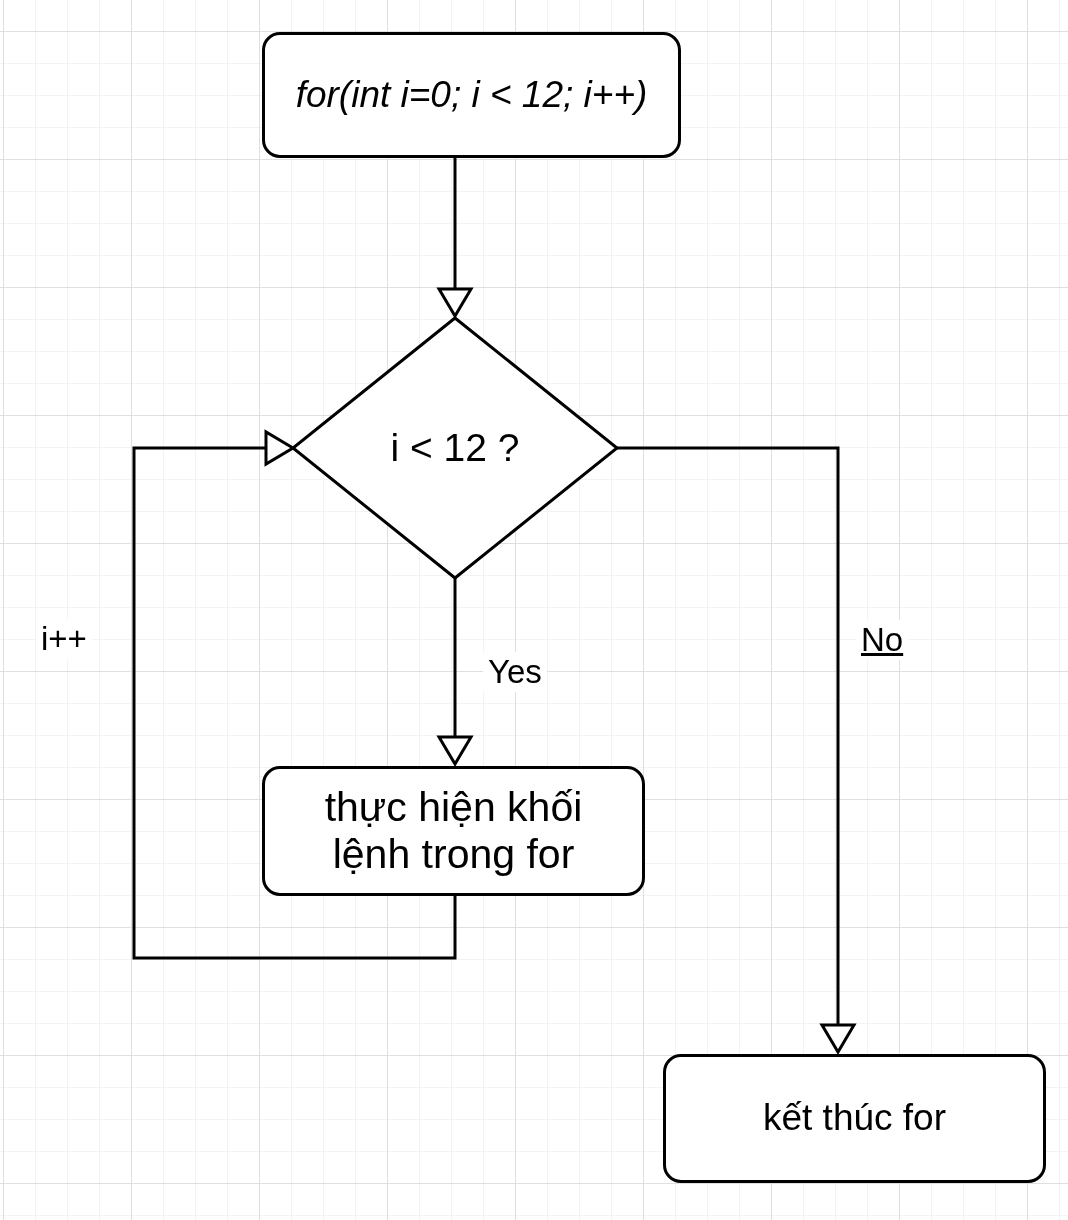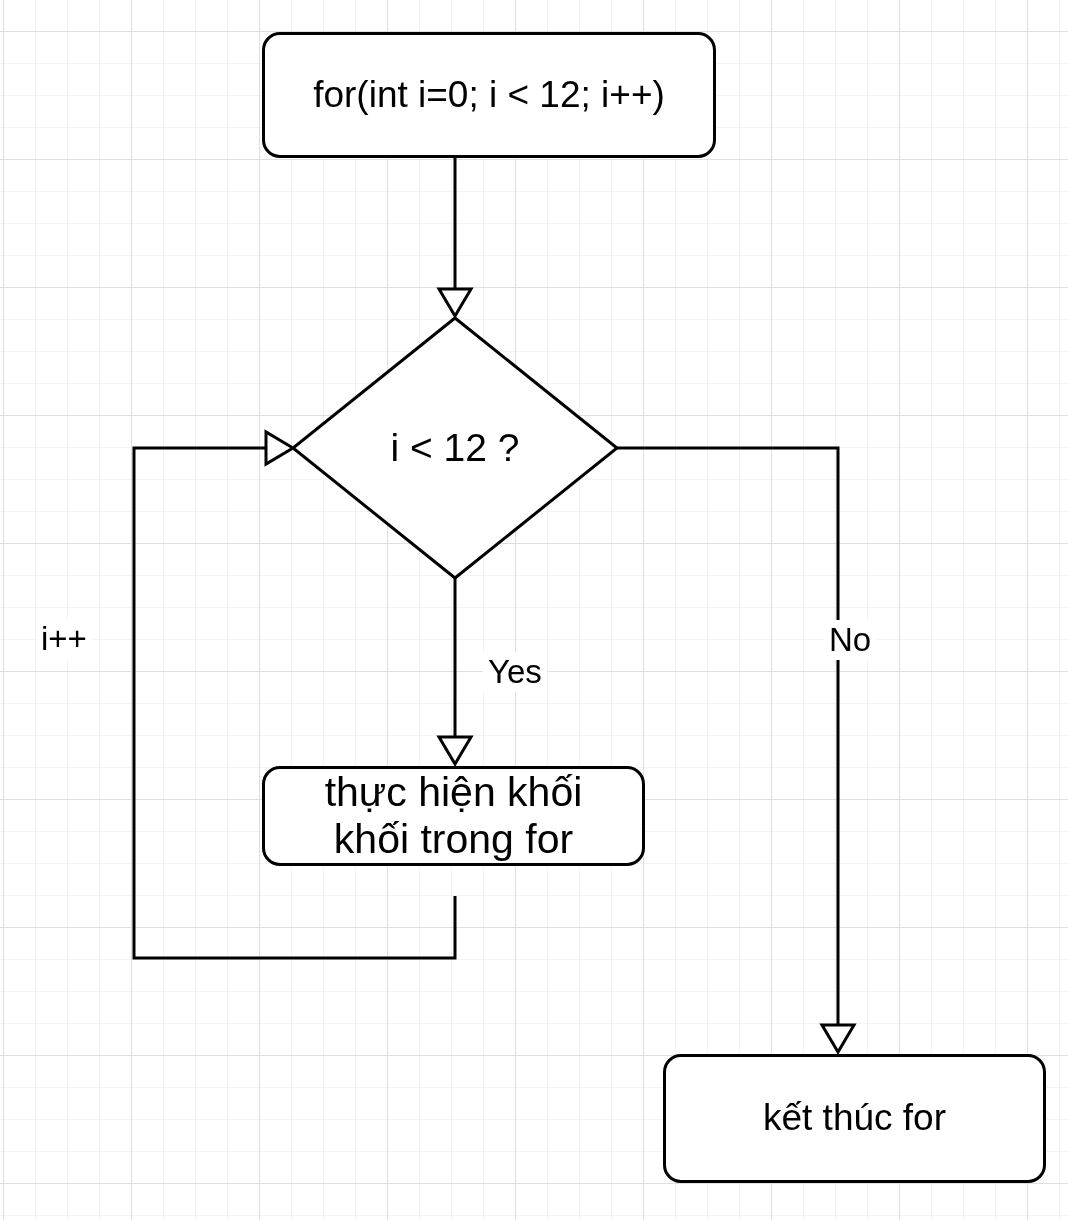--- a/index.html
+++ b/index.html
@@ -35,22 +35,22 @@
     box-sizing: border-box;
     background: #ffffff;
     border: 3px solid #000000;
     border-radius: 18px;
     display: flex;
     align-items: center;
     justify-content: center;
     text-align: center;
     line-height: 1.15;
   }
-  .node-init  { left: 262px; top: 32px;  width: 454px; height: 126px; font-size: 37px; }
-  .node-body  { left: 262px; top: 766px; width: 383px; height: 100px; font-size: 41px; }
+  .node-init  { left: 262px; top: 32px;  width: 419px; height: 126px; font-size: 37px; font-style: italic; }
+  .node-body  { left: 262px; top: 766px; width: 383px; height: 130px; font-size: 41px; }
   .node-end   { left: 663px; top: 1054px; width: 383px; height: 129px; font-size: 37px; }
   .diamond-label {
     position: absolute;
     left: 293px; top: 318px;
     width: 324px; height: 260px;
     display: flex;
     align-items: center;
     justify-content: center;
     font-size: 39px;
   }
@@ -60,21 +60,21 @@
     align-items: center;
   }
   .edge-label {
     position: absolute;
     font-size: 33px;
     background: #ffffff;
     padding: 1px 5px;
     white-space: nowrap;
   }
   .label-yes { left: 483px; top: 652px; }
-  .label-no  { left: 824px; top: 620px; }
+  .label-no  { left: 856px; top: 620px; text-decoration: underline; }
   .label-inc { left: 36px;  top: 619px; }
 </style>
 </head>
 <body>
 
 <div id="canvas">
 
   <svg id="edges-svg" viewBox="0 0 1068 1220" xmlns="http://www.w3.org/2000/svg">
 
     <g stroke="#000000" stroke-width="3" fill="none">
@@ -98,21 +98,21 @@
     <span>for(int i=0; i &lt; 12; i++)</span>
   </div>
 
   <div class="diamond-label">
     <span>i &lt; 12 ?</span>
   </div>
 
   <div class="node node-body">
     <span class="body-lines">
       <span>thực hiện khối</span>
-      <span>khối trong for</span>
+      <span>lệnh trong for</span>
     </span>
   </div>
 
   <div class="node node-end">
     <span>kết thúc for</span>
   </div>
 
   <div class="edge-label label-yes">Yes</div>
   <div class="edge-label label-no">No</div>
   <div class="edge-label label-inc">i++</div>

